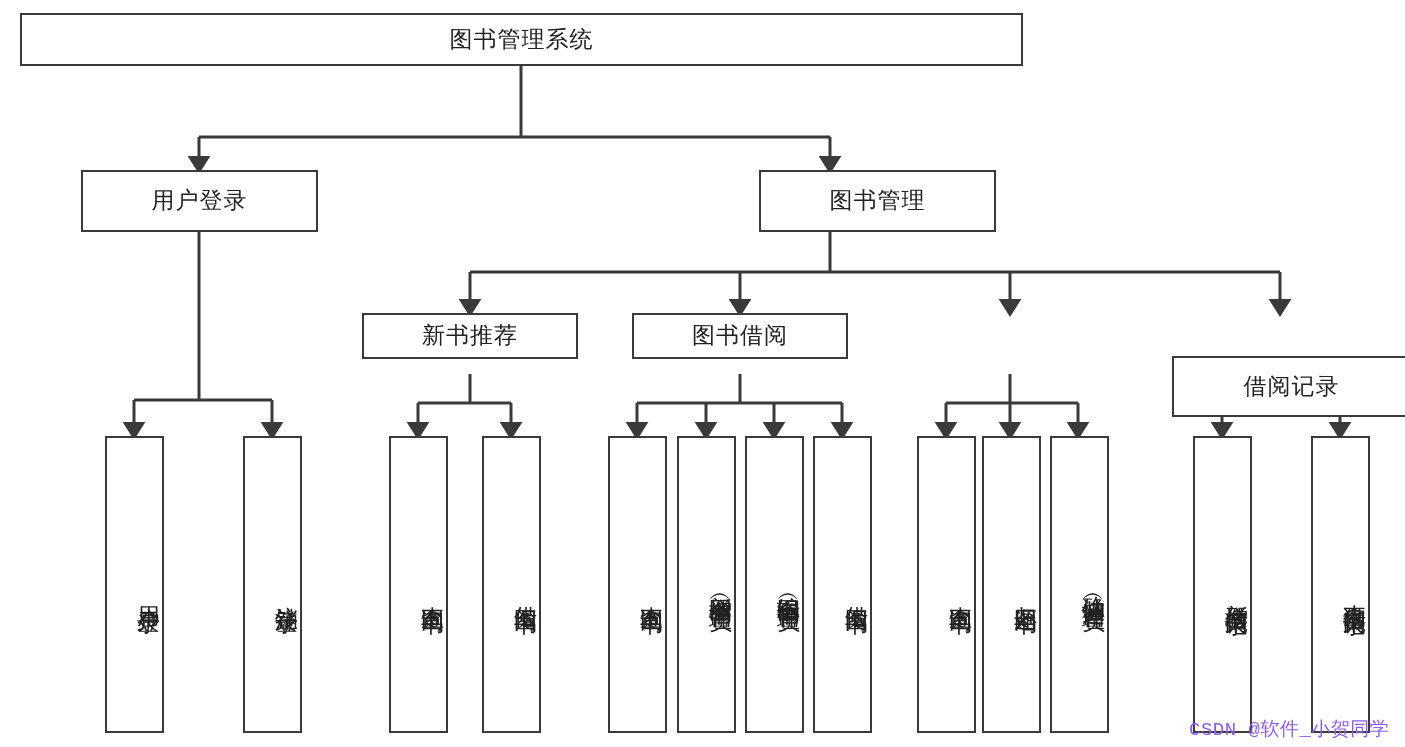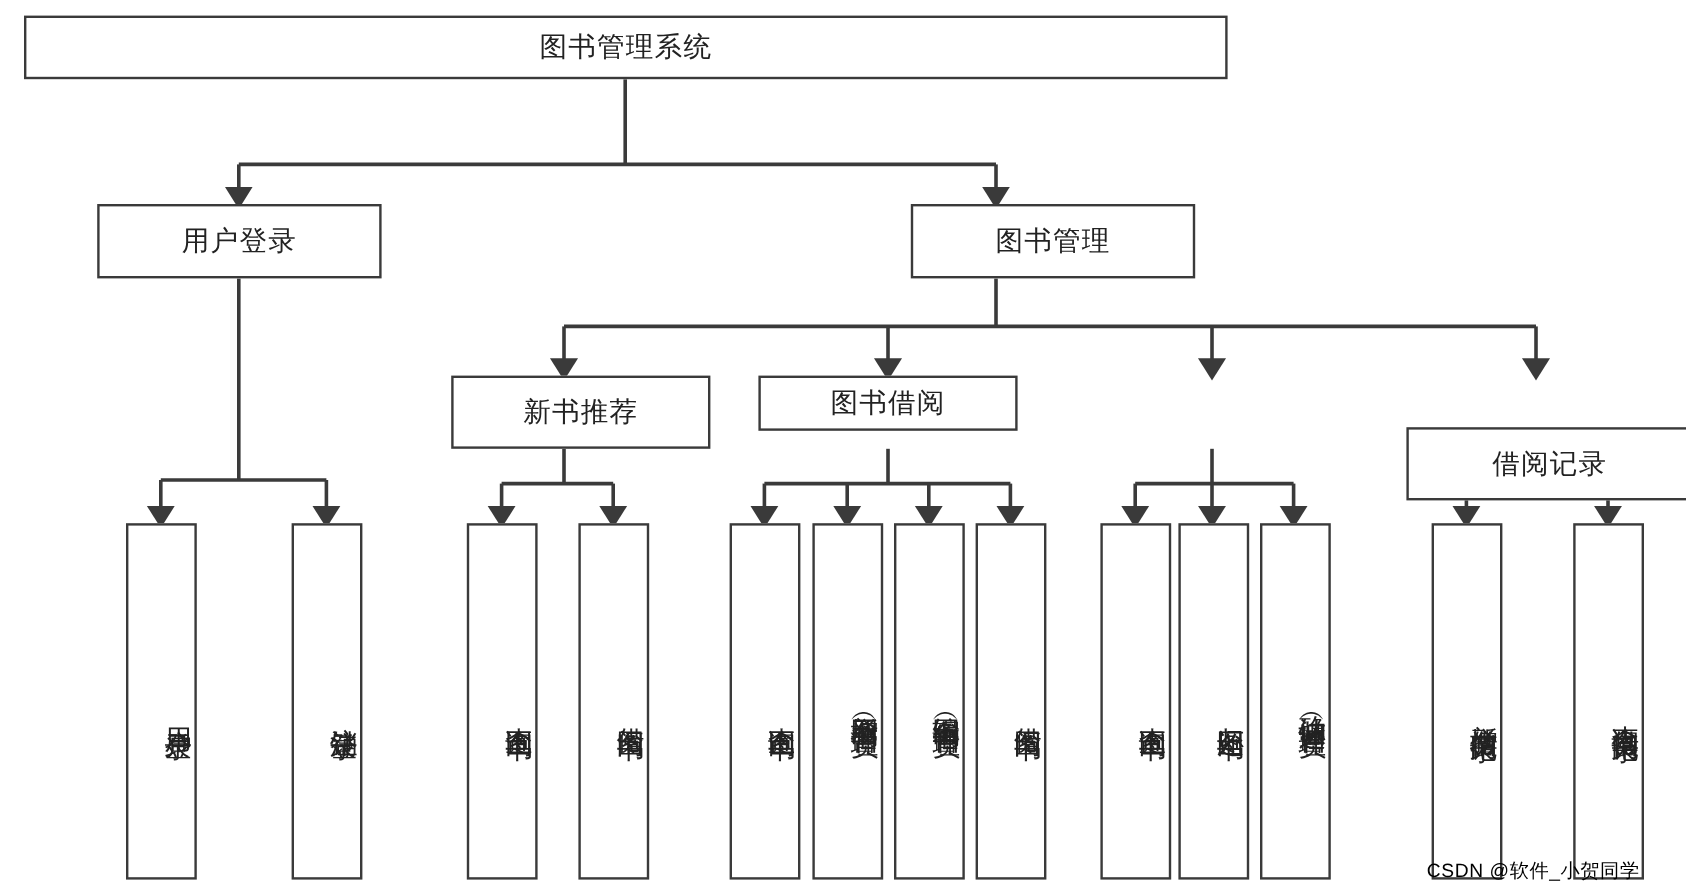--- a/index.html
+++ b/index.html
@@ -59,24 +59,25 @@
     text-orientation: upright;
     display: block;
   }
   .node-v.tall > span {
     padding-top: 0px;
   }
   .watermark {
     position: absolute;
     left: 1189px;
     top: 716px;
-    font-size: 16px;
-    color: #000000;
+    font-size: 19px;
+    color: #8b5cf6;
     white-space: nowrap;
     letter-spacing: 0.5px;
+    font-family: Liberation Mono, monospace;
   }
 </style>
 </head>
 <body>
 
 <div id="canvas">
 
   <svg id="edges" viewBox="0 0 1405 747">
     <defs>
       <marker id="arrow" markerWidth="9" markerHeight="9" refX="1.5" refY="4.5" orient="auto" markerUnits="strokeWidth">
@@ -131,21 +132,21 @@
     <span>图书管理系统</span>
   </div>
 
   <div class="node node-h" style="left:81px; top:170px; width:237px; height:62px;">
     <span>用户登录</span>
   </div>
   <div class="node node-h" style="left:711px; top:170px; width:237px; height:62px;margin-left:48px;">
     <span>图书管理</span>
   </div>
 
-  <div class="node node-h" style="left:376px; top:313px; width:216px; height:61px;">
+  <div class="node node-h" style="left:362px; top:313px; width:216px; height:46px;">
     <span>新书推荐</span>
   </div>
   <div class="node node-h" style="left:632px; top:313px; width:216px; height:46px;">
     <span>图书借阅</span>
   </div>
   <div class="node node-h" style="left:1172px; top:320px; width:239px; height:61px;margin-top:36px;">
     <span>借阅记录</span>
   </div>
 
   <div class="node node-v" style="left:105px; top:436px; width:59px; height:297px;">

